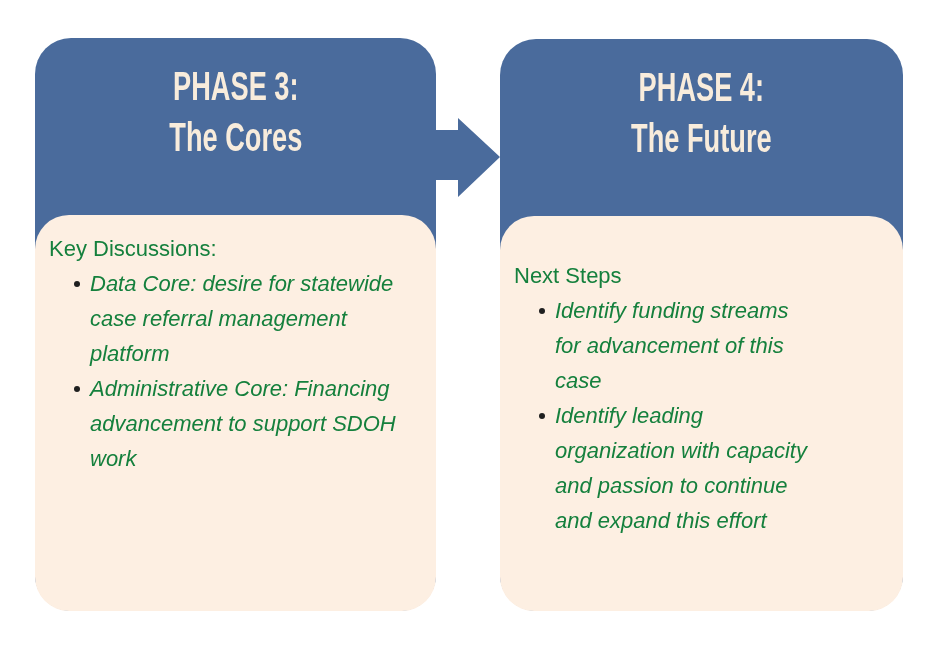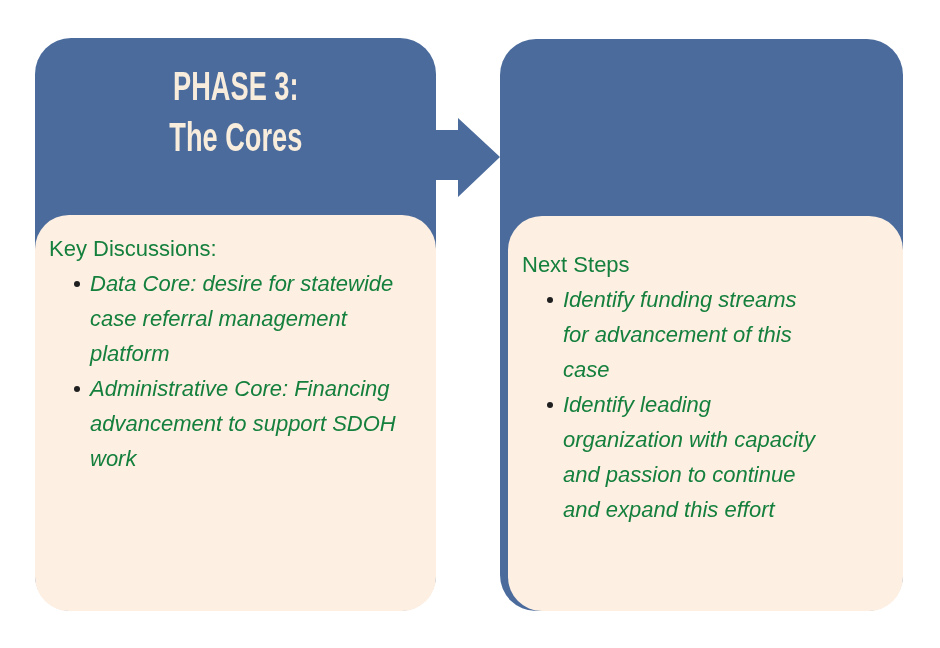--- a/index.html
+++ b/index.html
@@ -39,21 +39,21 @@
     position: absolute;
     left: 0; right: 0; top: 177px; bottom: 0;
     background: #fdefe2;
     border-radius: 34px;
     box-sizing: border-box;
     padding: 16px 8px 0 14px;
     color: #15803d;
     font-size: 22px;
     line-height: 35px;
   }
-  #card-phase4 .card-body { padding-top: 31px; margin-left: 8px; }
+  #card-phase4 .card-body { padding-top: 42px; }
 
   .body-heading { margin: 0; }
   ul.bullets {
     list-style: none;
     margin: 0;
     padding: 0 0 0 41px;
     font-style: italic;
   }
   ul.bullets li {
     position: relative;
@@ -94,20 +94,26 @@
 work</li>
     </ul>
   </div>
 </div>
 
 <svg class="flow-arrow" viewBox="0 0 64 80" aria-hidden="true">
   <polygon points="0,13 22,13 22,1 64,40 22,80 22,63 0,63" fill="#4a6b9c"></polygon>
 </svg>
 
 <div class="card" id="card-phase4">
+  <div class="card-header">
+    <div class="card-title">
+      <div>PHASE 4:</div>
+      <div>The Future</div>
+    </div>
+  </div>
   <div class="card-body">
     <p class="body-heading">Next Steps</p>
     <ul class="bullets">
       <li>Identify funding streams
 for advancement of this
 case</li>
       <li>Identify leading
 organization with capacity
 and passion to continue
 and expand this effort</li>

